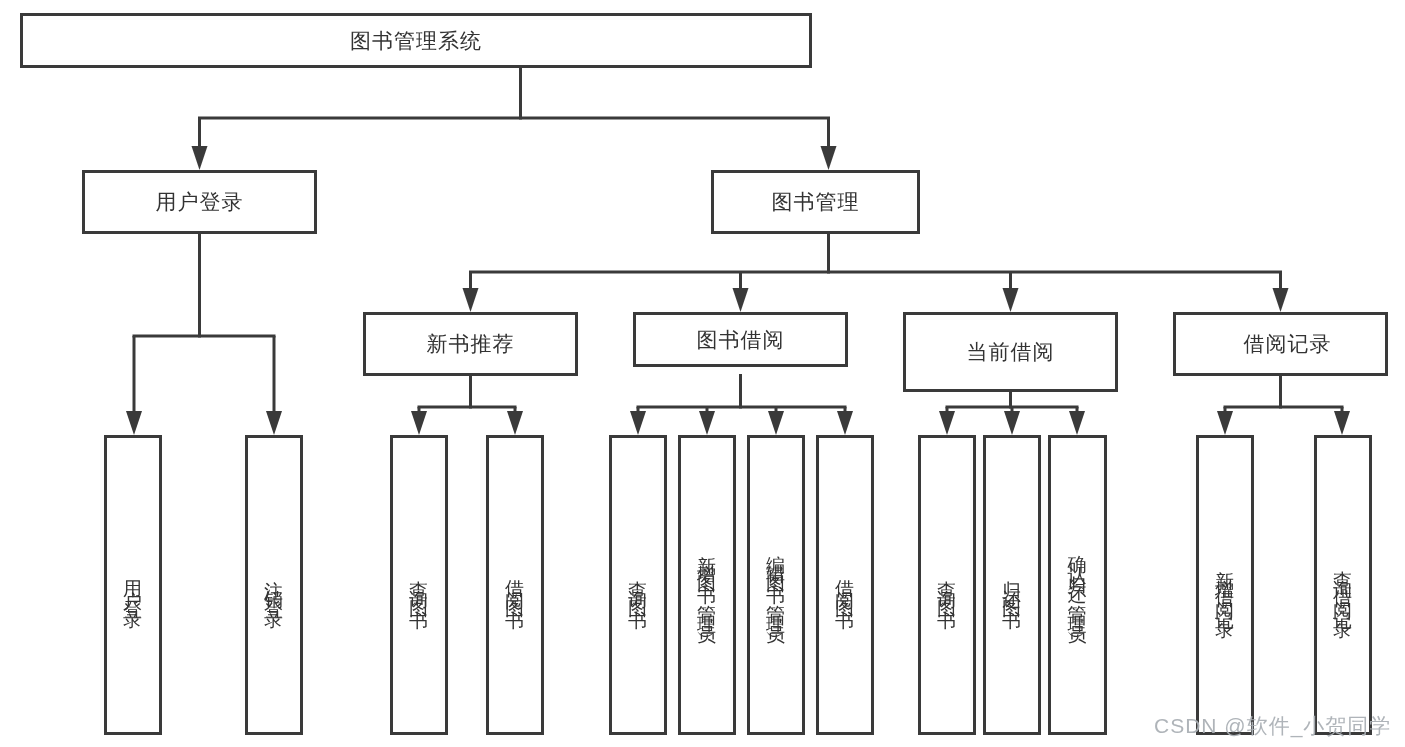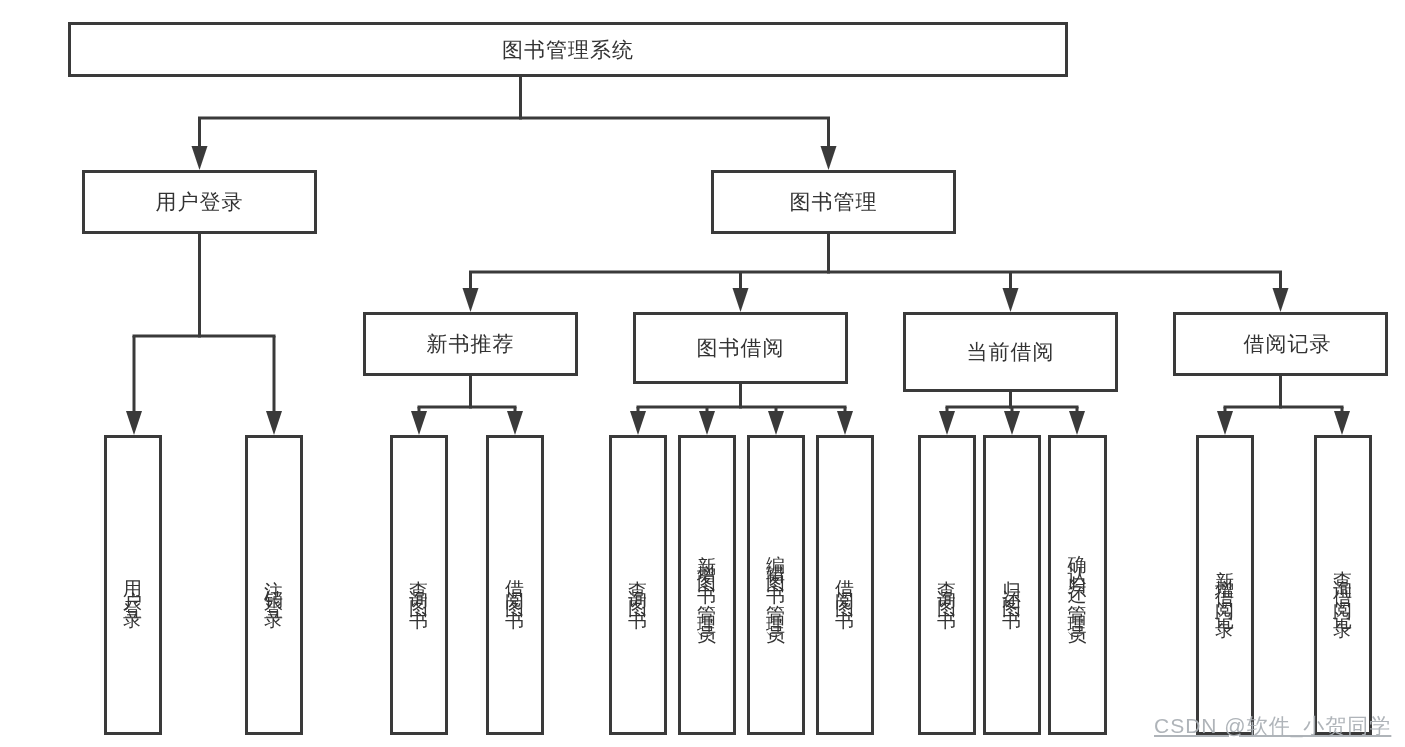--- a/index.html
+++ b/index.html
@@ -32,21 +32,20 @@
     color:#333333;
   }
   .watermark {
     position:absolute;
     left:1154px; top:712px;
     font-size:21px;
     color:rgba(171,176,181,0.95);
     letter-spacing:1px;
     white-space:nowrap;
     z-index:5;
-    text-decoration:underline;
   }
 </style>
 </head>
 <body>
 
 <div class="stage">
 
   <svg class="connectors" viewBox="0 0 1405 747" xmlns="http://www.w3.org/2000/svg">
     <g stroke="#3a3a3a" stroke-width="3" fill="none">
 
@@ -109,35 +108,35 @@
       <polygon points="768,411 784,411 776,435"></polygon>
       <polygon points="837,411 853,411 845,435"></polygon>
       <polygon points="939,411 955,411 947,435"></polygon>
       <polygon points="1004,411 1020,411 1012,435"></polygon>
       <polygon points="1069,411 1085,411 1077,435"></polygon>
       <polygon points="1217,411 1233,411 1225,435"></polygon>
       <polygon points="1334,411 1350,411 1342,435"></polygon>
     </g>
   </svg>
 
-  <div class="node hnode" style="left:20px; top:22px; width:1000px; height:55px;margin-left:48px;">
+  <div class="node hnode" style="left:20px; top:13px; width:792px; height:55px;">
     <span>图书管理系统</span>
   </div>
 
   <div class="node hnode" style="left:82px; top:170px; width:235px; height:64px;">
     <span>用户登录</span>
   </div>
-  <div class="node hnode" style="left:711px; top:170px; width:245px; height:64px;">
+  <div class="node hnode" style="left:711px; top:170px; width:209px; height:64px;">
     <span>图书管理</span>
   </div>
 
   <div class="node hnode" style="left:363px; top:312px; width:215px; height:64px;">
     <span>新书推荐</span>
   </div>
-  <div class="node hnode" style="left:633px; top:312px; width:215px; height:72px;">
+  <div class="node hnode" style="left:633px; top:312px; width:215px; height:55px;">
     <span>图书借阅</span>
   </div>
   <div class="node hnode" style="left:903px; top:312px; width:215px; height:80px;">
     <span>当前借阅</span>
   </div>
   <div class="node hnode" style="left:1173px; top:312px; width:215px; height:64px;padding-left:14px;">
     <span>借阅记录</span>
   </div>
 
   <div class="node vnode" style="left:104px; top:435px; width:58px; height:300px;">

